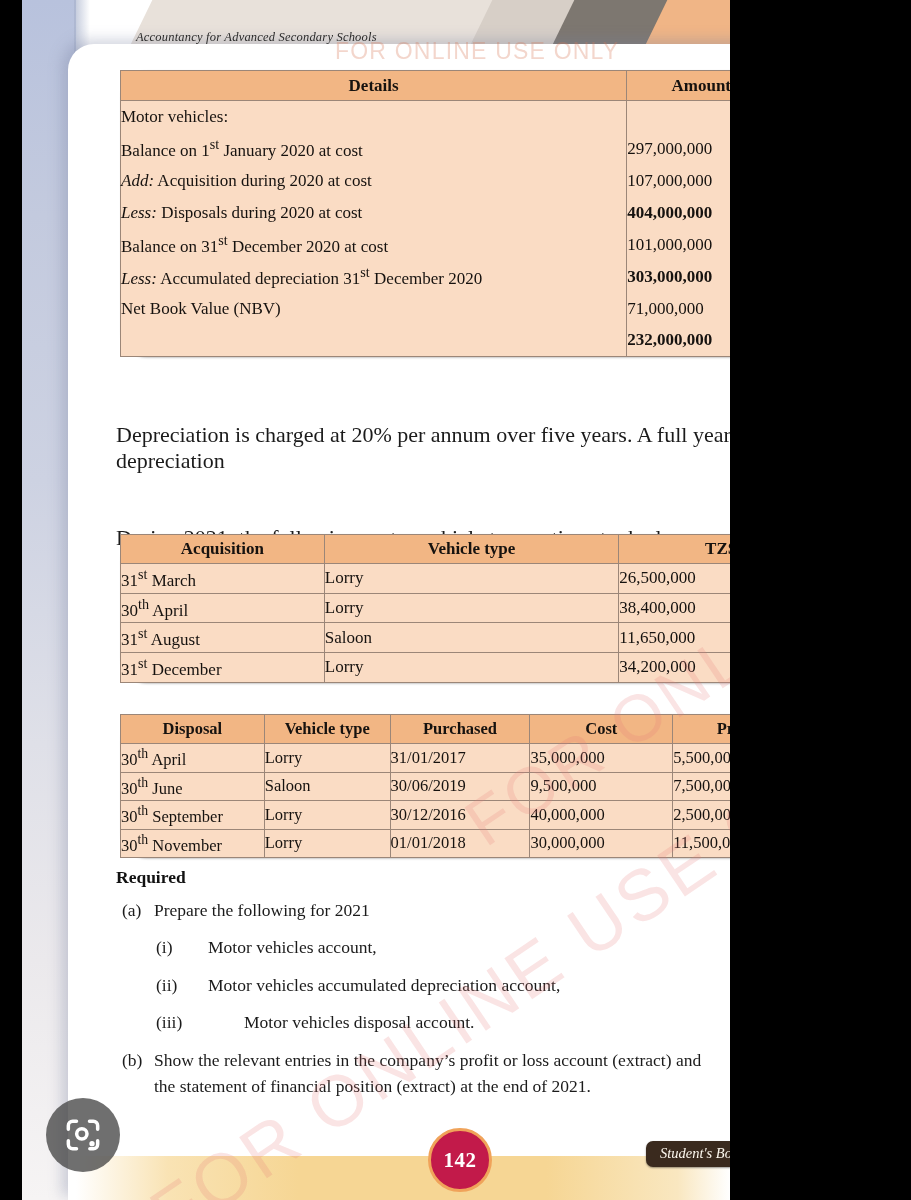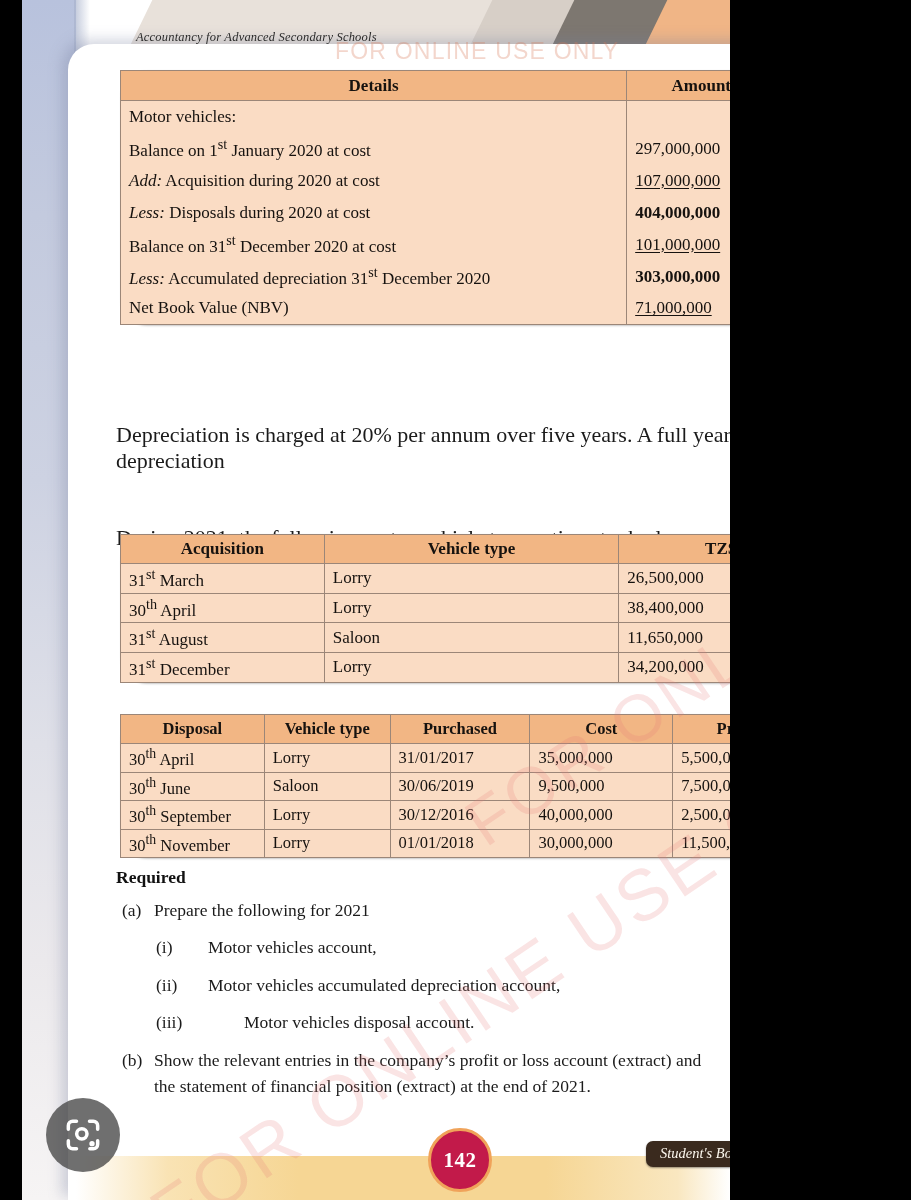--- a/index.html
+++ b/index.html
@@ -156,35 +156,35 @@
     border-collapse: collapse;
     font-family: "Liberation Serif", serif;
     font-size: 17px;
     color: #16120f;
     background: #14b8a6;
     box-shadow: 1px 1px 2px rgba(0,0,0,.22);
     border-radius: 26px;
   }
   table.tbl th, table.tbl td {
     border: 1px solid #9b8678;
-    padding: 2px 8px;
+    padding: 2px 0;
     background: #fadcc4;
   }
   table.tbl thead th {
     background: #f2b684;
     font-weight: bold;
     text-align: center;
     font-size: 17px;
     padding: 4px 8px;
   }
   .t-left  { text-align: left; }
   .t-right { }
   .bold    { font-weight: bold; }
   .ital    { font-style: italic; }
-  .uline   { text-decoration: underline; text-underline-offset: 2px; }
+  .uline   { text-underline-offset: 2px; }
 
   
   #main-table { left: 52px; top: 26px; width: 704px; }
   #main-table td { height: 32px; }
   #main-table thead th { height: 30px; }
   #main-table td.desc { border-right: 1px solid #9b8678; border-top: 0; border-bottom: 0; }
   #main-table td.amt  { border-top: 0; border-bottom: 0; }
   #main-table tr:last-child td { border-bottom: 1px solid #9b8678; }
   #main-table tr:first-child td { border-top: 1px solid #9b8678; }
 
@@ -306,20 +306,24 @@
             <td class="desc t-left">Balance on 31<sup>st</sup> December 2020 at cost</td>
             <td class="amt t-right"><span class="uline">101,000,000</span></td>
           </tr>
           <tr>
             <td class="desc t-left"><span class="ital">Less:</span> Accumulated depreciation 31<sup>st</sup> December 2020</td>
             <td class="amt t-right bold">303,000,000</td>
           </tr>
           <tr>
             <td class="desc t-left"><span>Net Book Value (NBV)</span></td>
             <td class="amt t-right"><span class="uline">71,000,000</span></td>
+          </tr>
+          <tr>
+            <td class="desc t-left"></td>
+            <td class="amt t-right bold">232,000,000</td>
           </tr>
         </tbody>
       </table>
 
       <div class="para" style="left:48px; top:378px; width:716px;">
         <div>Depreciation is charged at 20% per annum over five years. A full year’s depreciation</div>
       </div>
 
       <div class="para" style="left:48px; top:457px;margin-top:24px;">During 2021, the following motor vehicle transactions took place:</div>
 

